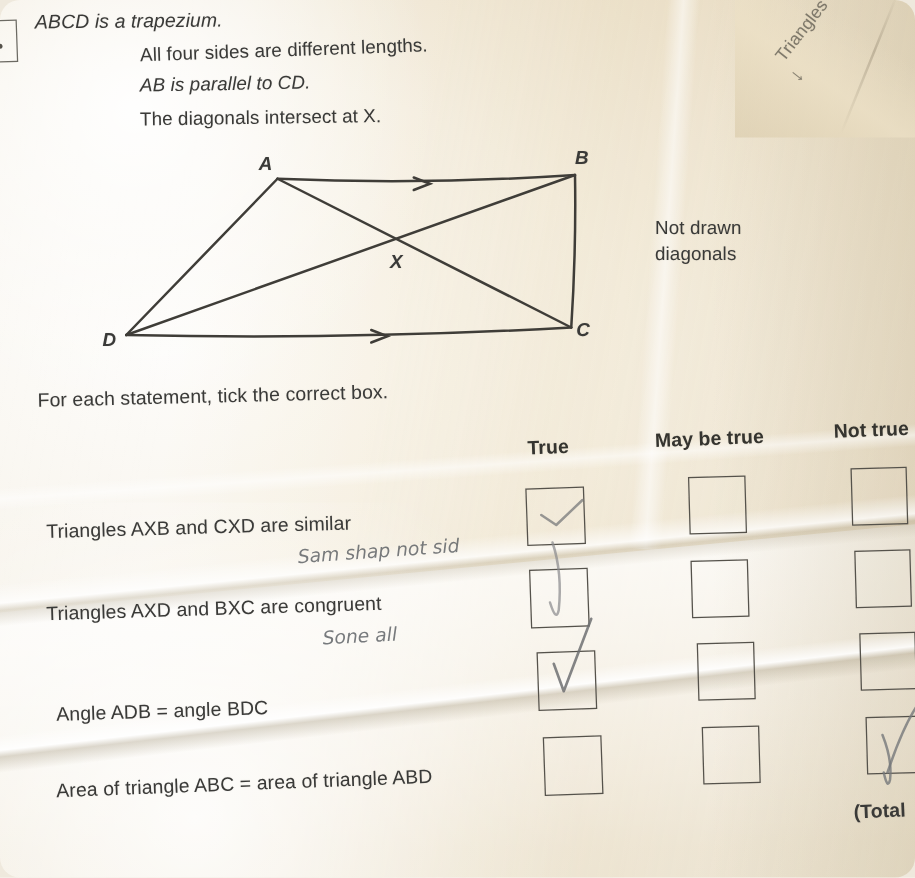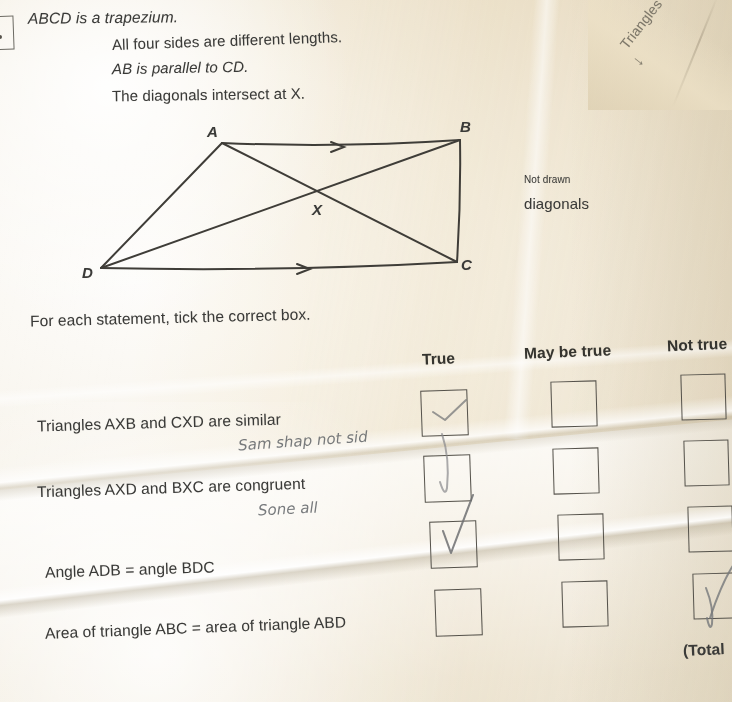--- a/index.html
+++ b/index.html
@@ -2,21 +2,21 @@
 <html><head>
 <meta charset="utf-8">
 <style>
   html,body{margin:0;padding:0;}
   body{
     width:732px;height:702px;overflow:hidden;position:relative;
     font-family:"Liberation Sans", sans-serif;
     background:#efe9dd;
   }
   
-  #page{position:absolute;inset:0;overflow:hidden;}
+  #page{position:absolute;inset:0;overflow:hidden;border-radius:16px;}
   .paper-base{
     position:absolute;inset:0;
     background:
       radial-gradient(150% 95% at 18% 40%, #fdfcfa 0%, #f7f3ea 34%, #efe7d6 58%, #e8dfca 78%, #e2d8c0 100%);
   }
   
   .warm-band{
     position:absolute;inset:0;
     background:linear-gradient(100deg,
        rgba(255,255,255,0.62) 0%,
@@ -151,21 +151,21 @@
       <path d="M297,264 L310,269 L297,274"></path>
     </g>
   </svg>
 
   <div class="ptext ital" style="left:207px;top:123px;font-weight:bold;font-size:15px;">A</div>
   <div class="ptext ital" style="left:460px;top:118px;font-weight:bold;font-size:15px;">B</div>
   <div class="ptext ital" style="left:461px;top:256px;font-weight:bold;font-size:15px;">C</div>
   <div class="ptext ital" style="left:82px;top:264px;font-weight:bold;font-size:15px;">D</div>
   <div class="ptext ital" style="left:312px;top:201px;font-weight:bold;font-size:15px;">X</div>
 
-  <div class="ptext" style="left:524px;top:174px;font-size:10px;">Not drawn</div>
+  <div class="ptext" style="left:524px;top:174px;font-size:15px;">Not drawn</div>
   <div class="ptext" style="left:524px;top:195px;font-size:15px;">diagonals</div>
 
   <div class="ptext" style="left:30px;top:309px;transform:rotate(-1.4deg);font-size:15.5px;">For each statement, tick the correct box.</div>
 
   <div class="ptext hdr" style="left:422px;top:350px;transform:rotate(-2.2deg);font-size:15.5px;">True</div>
   <div class="ptext hdr" style="left:524px;top:343px;transform:rotate(-2.2deg);font-size:15.5px;">May be true</div>
   <div class="ptext hdr" style="left:667px;top:336px;transform:rotate(-2.2deg);font-size:15.5px;">Not true</div>
 
   <div class="ptext" style="left:37px;top:414px;transform:rotate(-1.6deg);font-size:15.5px;">Triangles AXB and CXD are similar</div>
   <div class="hand" style="left:238px;top:432px;transform:rotate(-4deg);font-size:15px;">Sam shap not sid</div>

